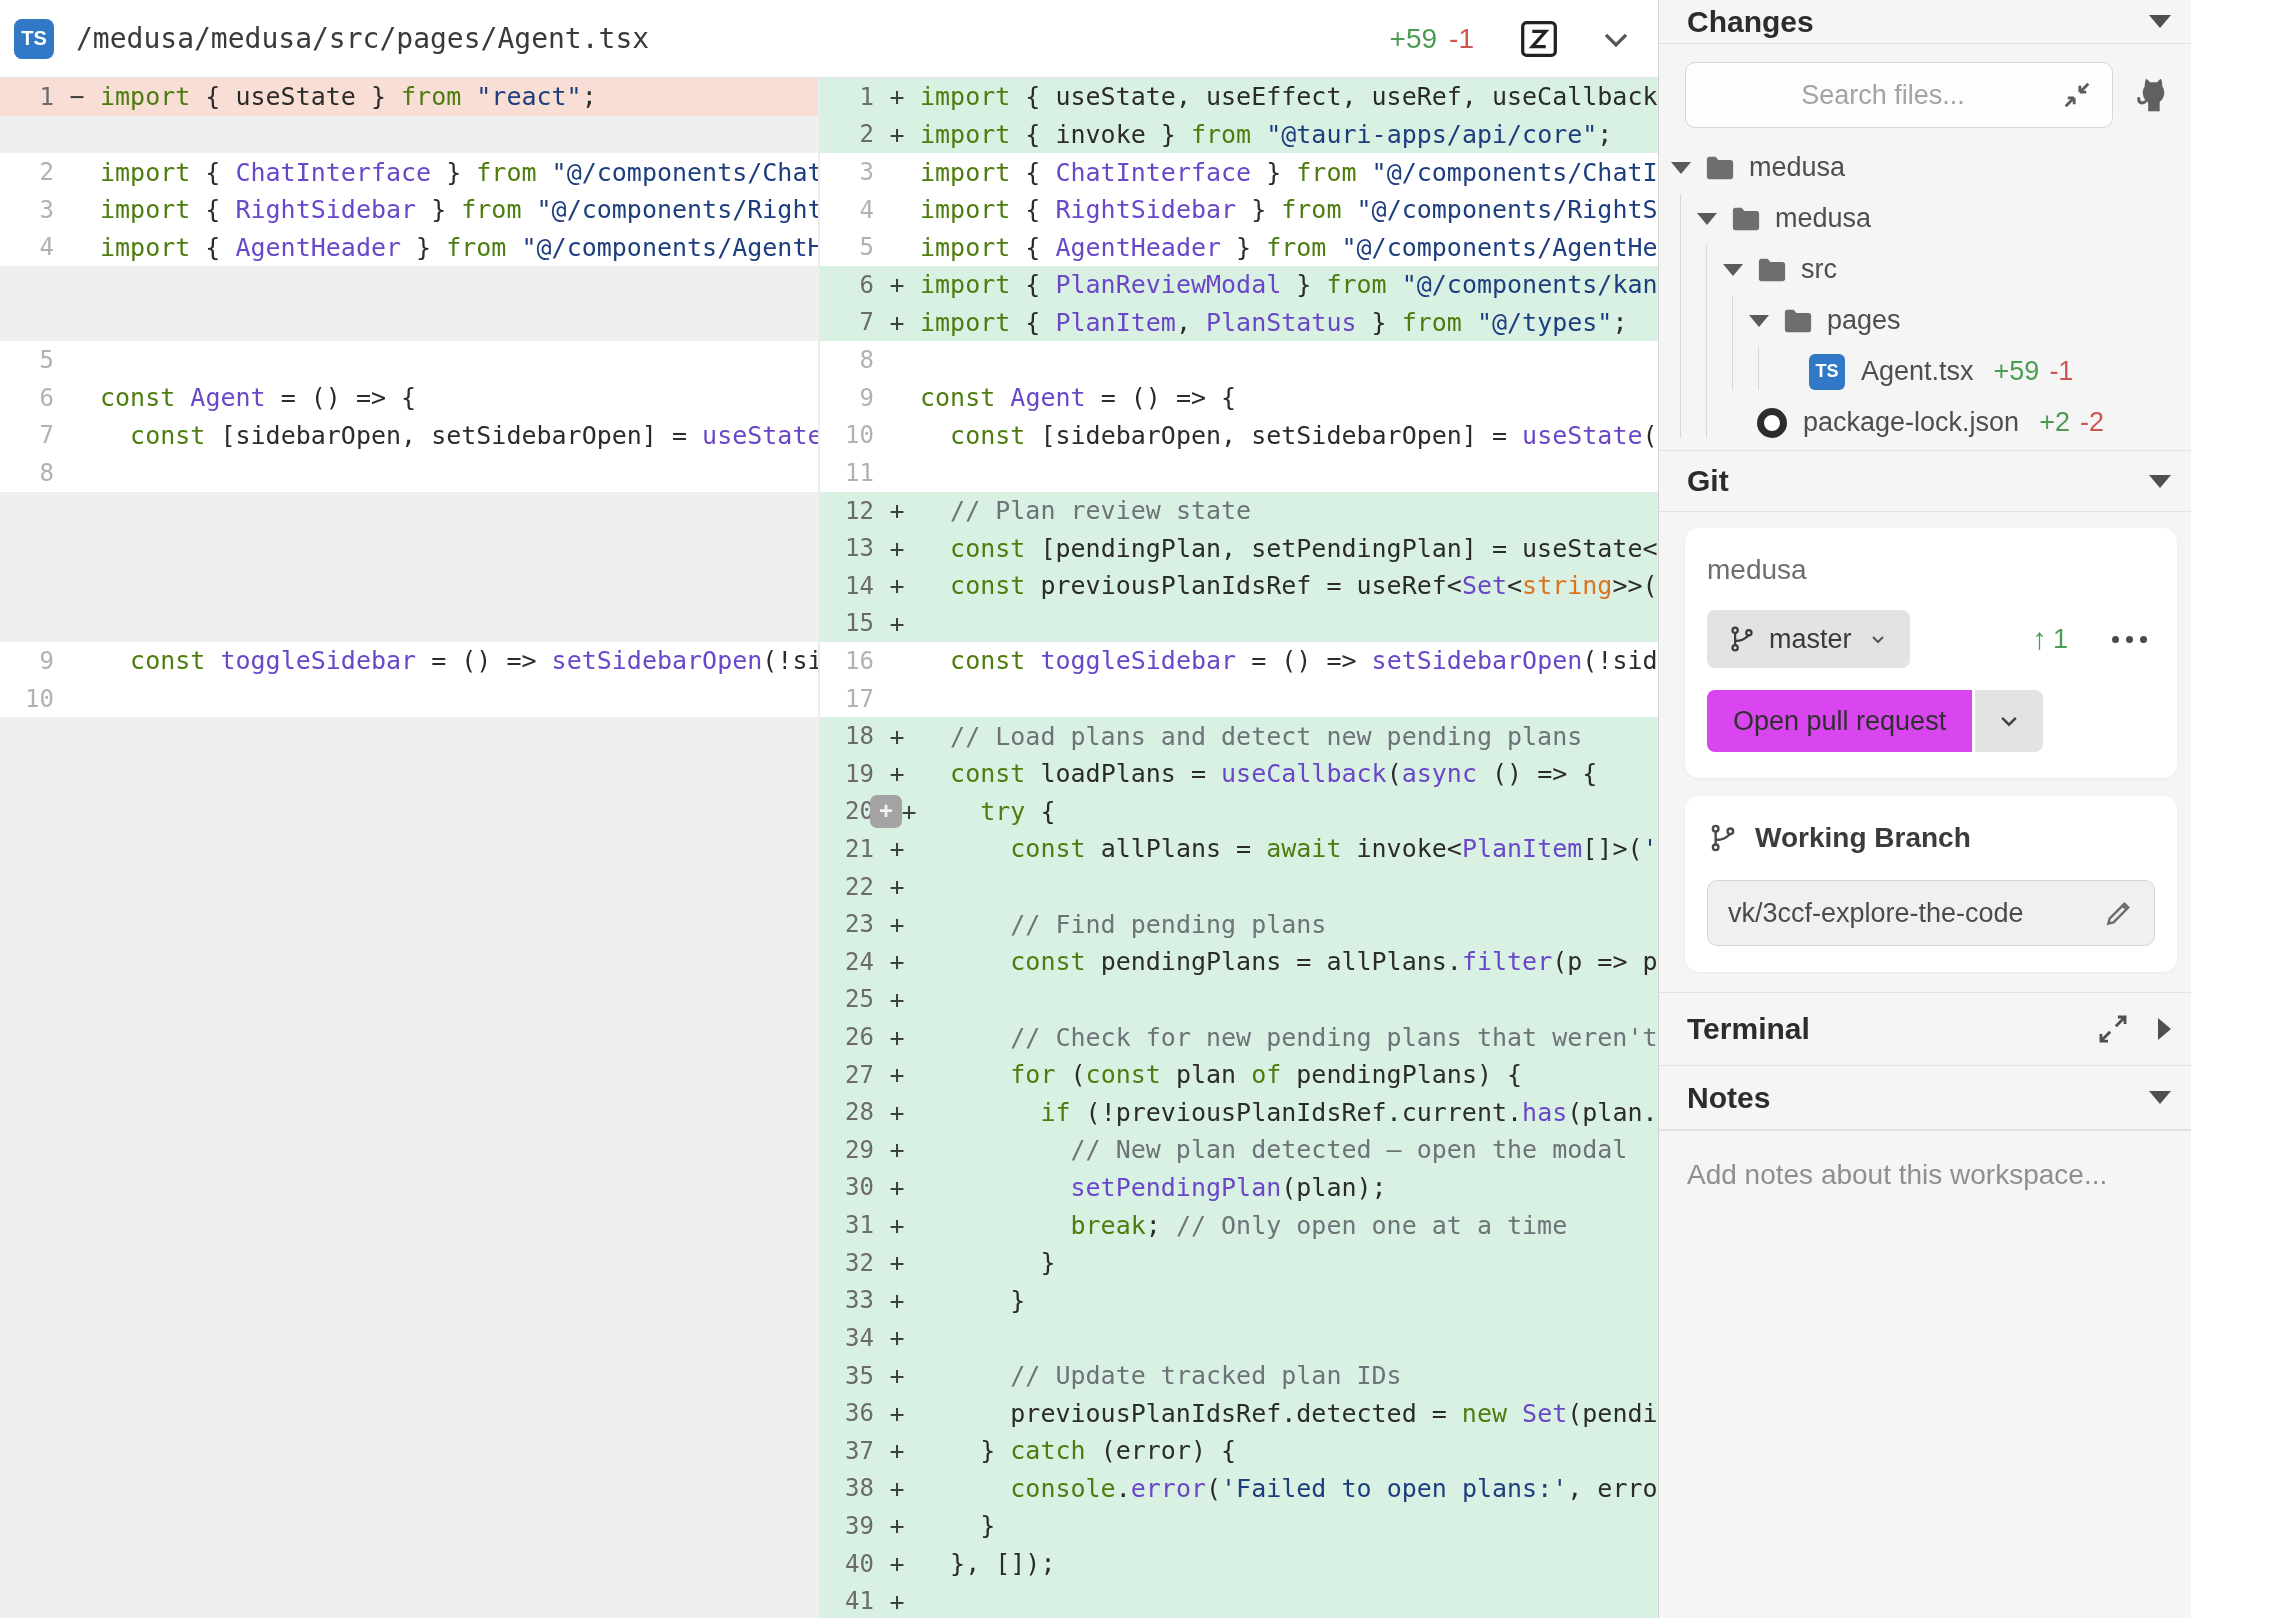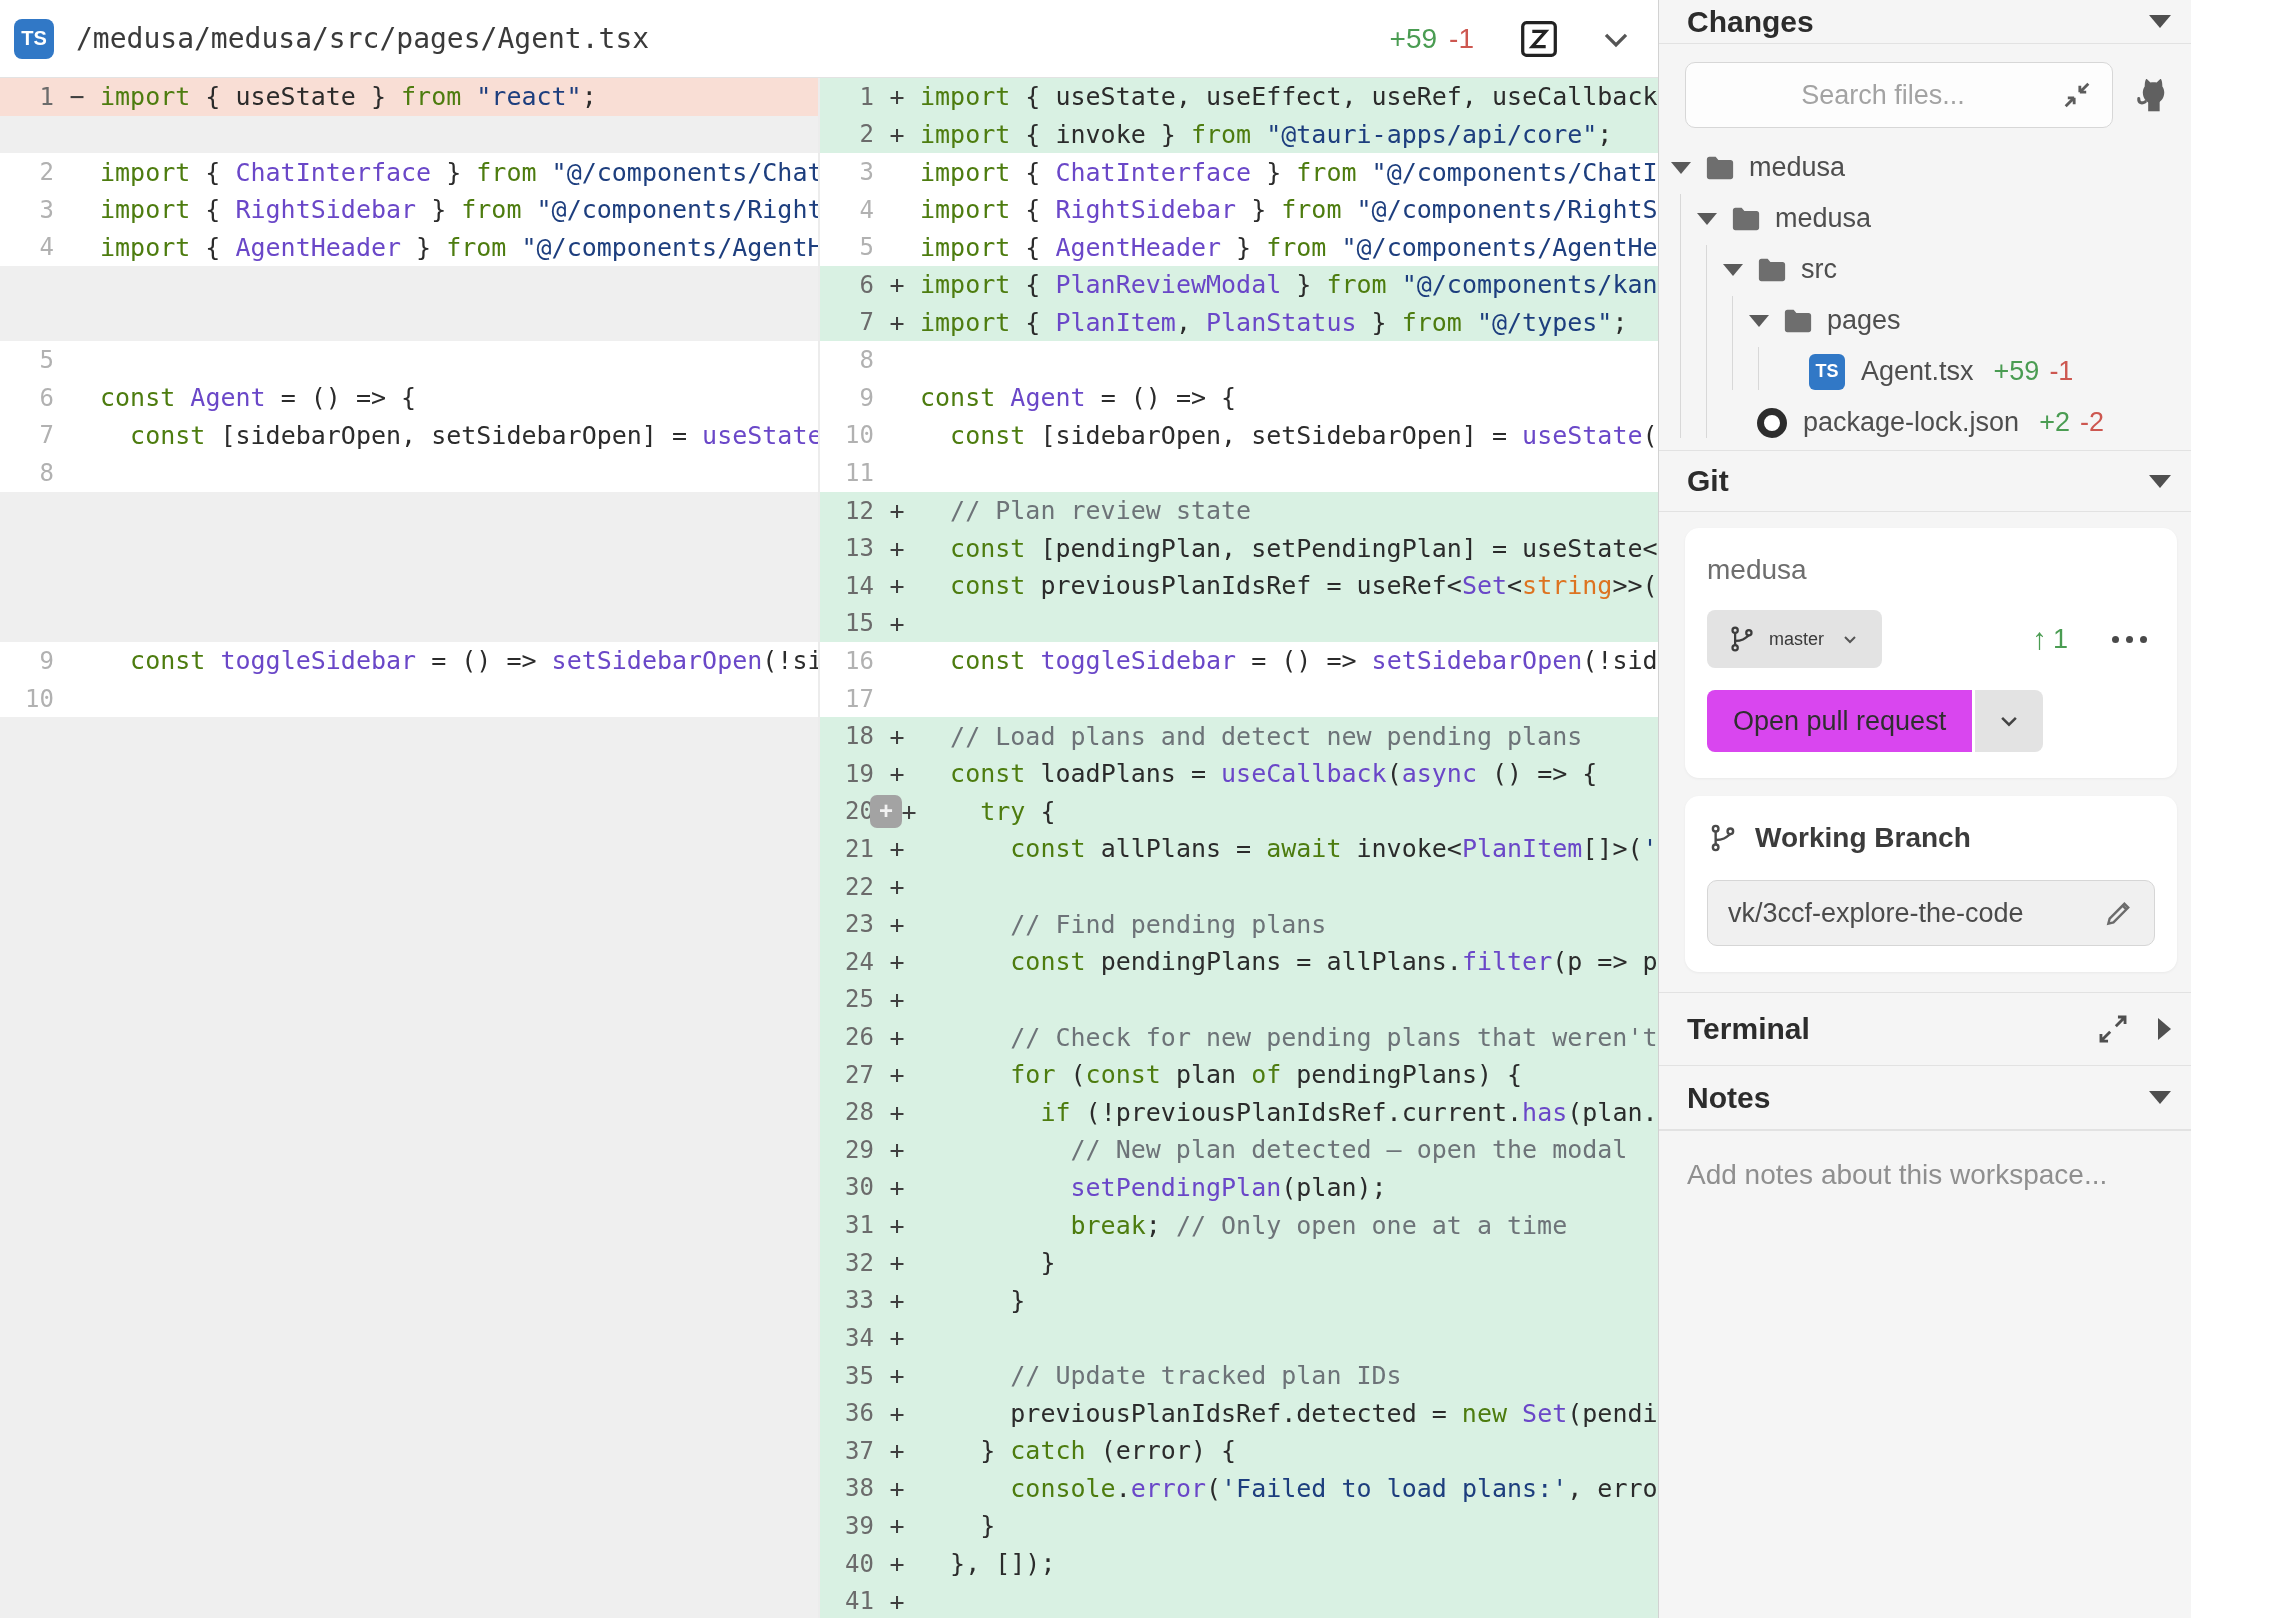--- a/index.html
+++ b/index.html
@@ -85,21 +85,21 @@
   .cadd { color:#4a9c52; margin-left:20px; }
   .cdel { color:#cd5750; margin-left:10px; }
   .guide { position:absolute; width:1px; background:#d8d8d8; }
 
   .git-body { padding:16px 14px 20px 26px; }
   .card { background:#fff; border-radius:14px; box-shadow:0 1px 3px rgba(0,0,0,.05); padding:26px 22px; }
   .card + .card { margin-top:18px; }
   .repo-name { font-size:28px; color:#6e6e6e; }
   .pill-row { display:flex; align-items:center; margin-top:24px; }
   .pill { display:inline-flex; align-items:center; background:#e3e3e3; border-radius:8px;
-          height:58px; padding:0 20px; font-size:18px; color:#3a3a3a; }
+          height:58px; padding:0 20px; font-size:27px; color:#3a3a3a; }
   .pill .bico { margin-right:12px; display:flex; }
   .pill .chev { margin-left:14px; display:flex; }
   .pill-row .sp { flex:1; }
   .ahead { color:#4a9c52; font-size:27px; display:flex; align-items:center; }
   .ahead .arr { font-size:30px; margin-right:6px; }
   .dots { display:flex; gap:7px; margin-left:44px; margin-right:8px; }
   .dots i { width:7px; height:7px; border-radius:50%; background:#4a4a4a; }
   .opr-row { display:flex; margin-top:22px; }
   .opr-main { height:62px; background:#d946ef; border-radius:8px 0 0 8px; display:flex;
               align-items:center; padding:0 26px; font-size:27px; color:#2f2f2f; }
@@ -473,21 +473,21 @@
             <span class="num">37</span>
             <span class="sign">+</span>
             <span class="code"><span class="t-p">    } </span><span class="t-k">catch</span><span class="t-p"> (error) {</span></span>
           </div>
         </div>
         <div class="drow">
           <div class="cell left bg-gap"></div>
           <div class="cell right bg-add">
             <span class="num">38</span>
             <span class="sign">+</span>
-            <span class="code"><span class="t-p">      </span><span class="t-k">console</span><span class="t-p">.</span><span class="t-i">error</span><span class="t-p">(</span><span class="t-s">'Failed to load plans:'</span><span class="t-p">, erro</span></span>
+            <span class="code"><span class="t-p">      </span><span class="t-k">console</span><span class="t-p">.</span><span class="t-i">error</span><span class="t-p">(</span><span class="t-s">'Failed to open plans:'</span><span class="t-p">, erro</span></span>
           </div>
         </div>
         <div class="drow">
           <div class="cell left bg-gap"></div>
           <div class="cell right bg-add">
             <span class="num">39</span>
             <span class="sign">+</span>
             <span class="code"><span class="t-p">    }</span></span>
           </div>
         </div>

